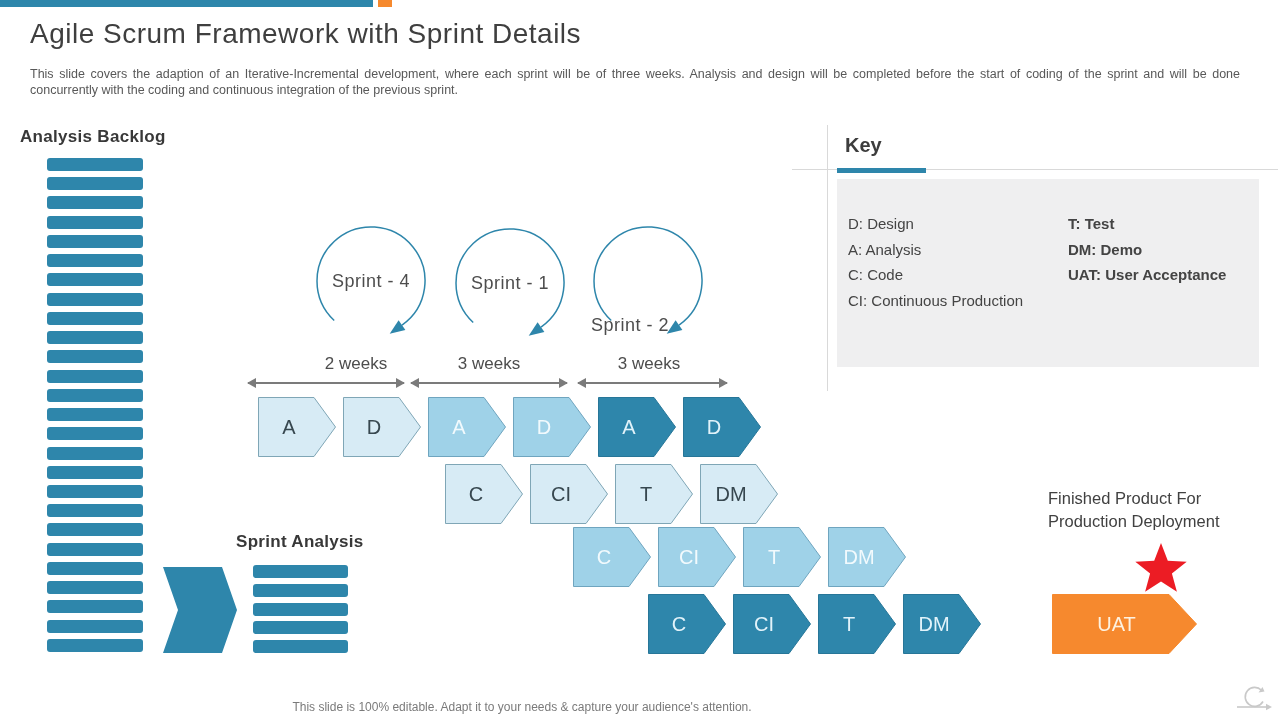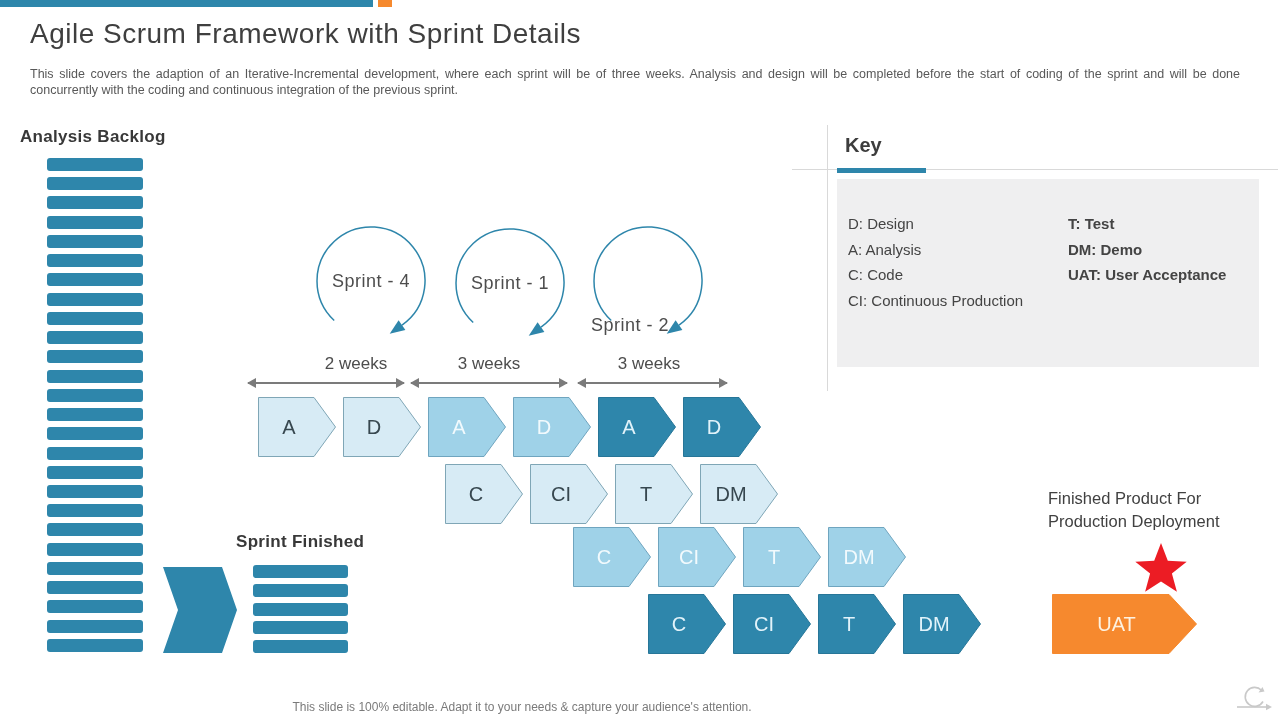--- a/index.html
+++ b/index.html
@@ -111,21 +111,21 @@
     <i></i>
       <i></i>
     <i></i>
       <i></i>
     <i></i>
       <i></i>
     <i></i>
       <i></i>
   </div>
 
-  <div class="section-label" style="left:236px; top:532px;">Sprint Finished</div>
+  <div class="section-label" style="left:236px; top:532px;">Sprint Analysis</div>
   <svg class="big-chevron" width="74" height="86" viewBox="0 0 74 86">
     <polygon points="0,0 59,0 74,43 59,86 0,86 15,43"></polygon>
   </svg>
   <div class="bars sb-bars">
     <i></i>
       <i></i>
     <i></i>
       <i></i>
     <i></i>
   </div>

